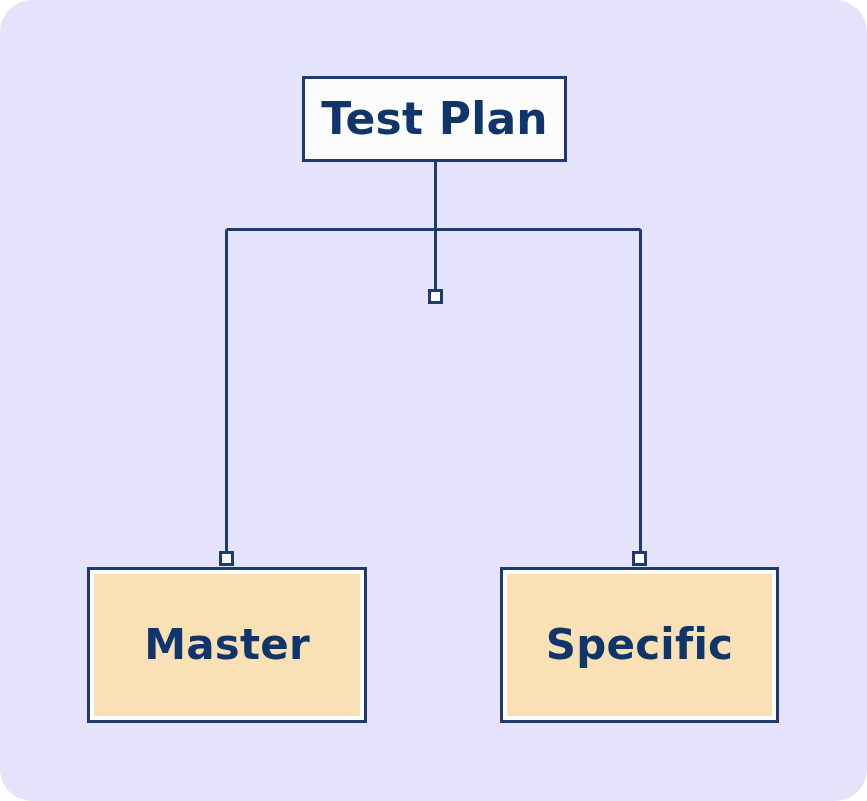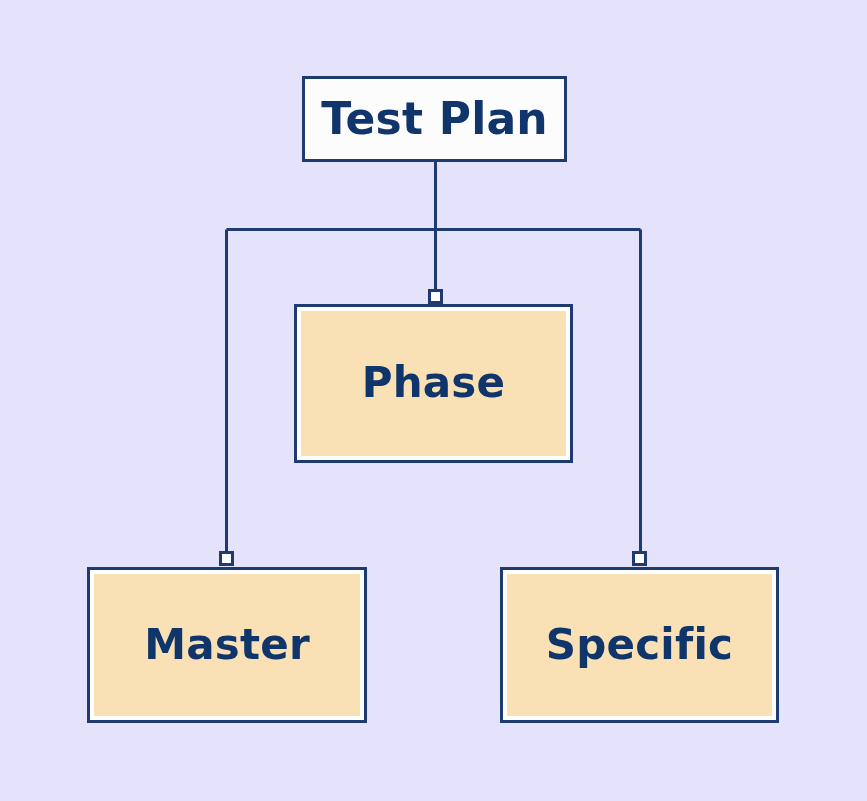--- a/index.html
+++ b/index.html
@@ -7,20 +7,21 @@
     padding: 0;
     background: #ffffff;
   }
   #canvas {
     position: relative;
     width: 867px;
     height: 801px;
     background: #E5E2FB;
     overflow: hidden;
     font-family: "DejaVu Sans", "Liberation Sans", sans-serif;
+    border-radius: 32px;
   }
 
   
   #connectors {
     position: absolute;
     left: 0;
     top: 0;
     width: 867px;
     height: 801px;
     pointer-events: none;
@@ -85,23 +86,20 @@
       <path d="M226.5,229.5 L226.5,554"></path>
 
       <path d="M640.5,229.5 L640.5,554"></path>
     </g>
   </svg>
 
   <div class="node node-root" style="left:302px; top:76px; width:265px; height:86px;">
     <span class="node-label">Test Plan</span>
   </div>
 
-  <div class="node node-fill" style="left:294px; top:304px; width:279px; height:159px;">
-    <span class="node-label">Phase</span>
-  </div>
 
   <div class="node node-fill" style="left:500px; top:567px; width:279px; height:156px;">
     <span class="node-label">Specific</span>
   </div>
 
   <div class="node node-fill" style="left:87px; top:567px; width:280px; height:156px;">
     <span class="node-label">Master</span>
   </div>
 
   <div class="conn-marker" style="left:428px; top:289px;"></div>

